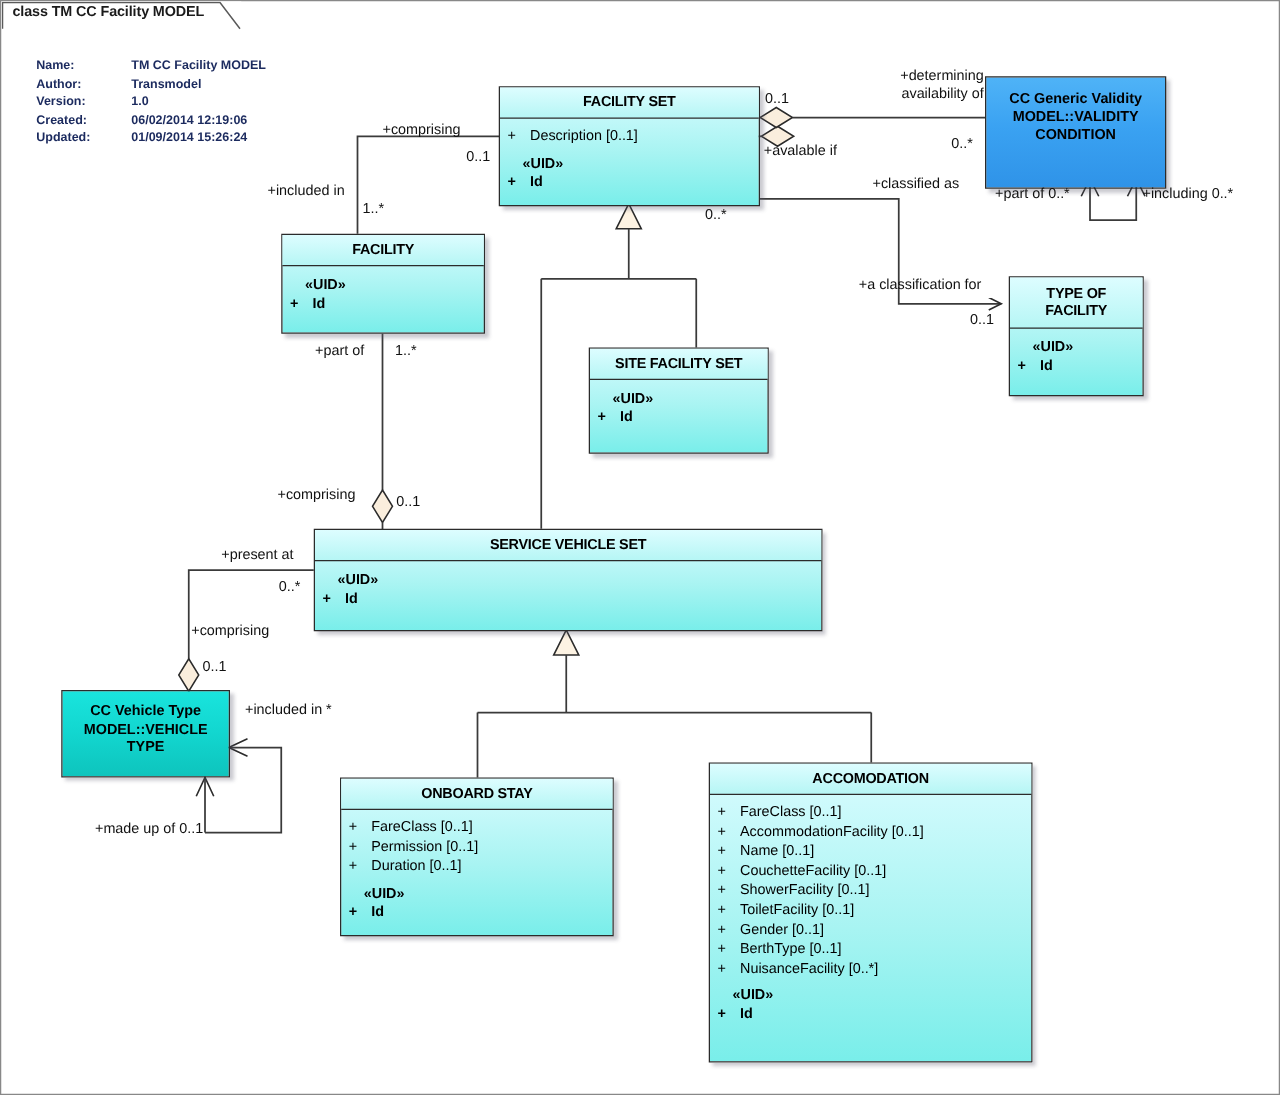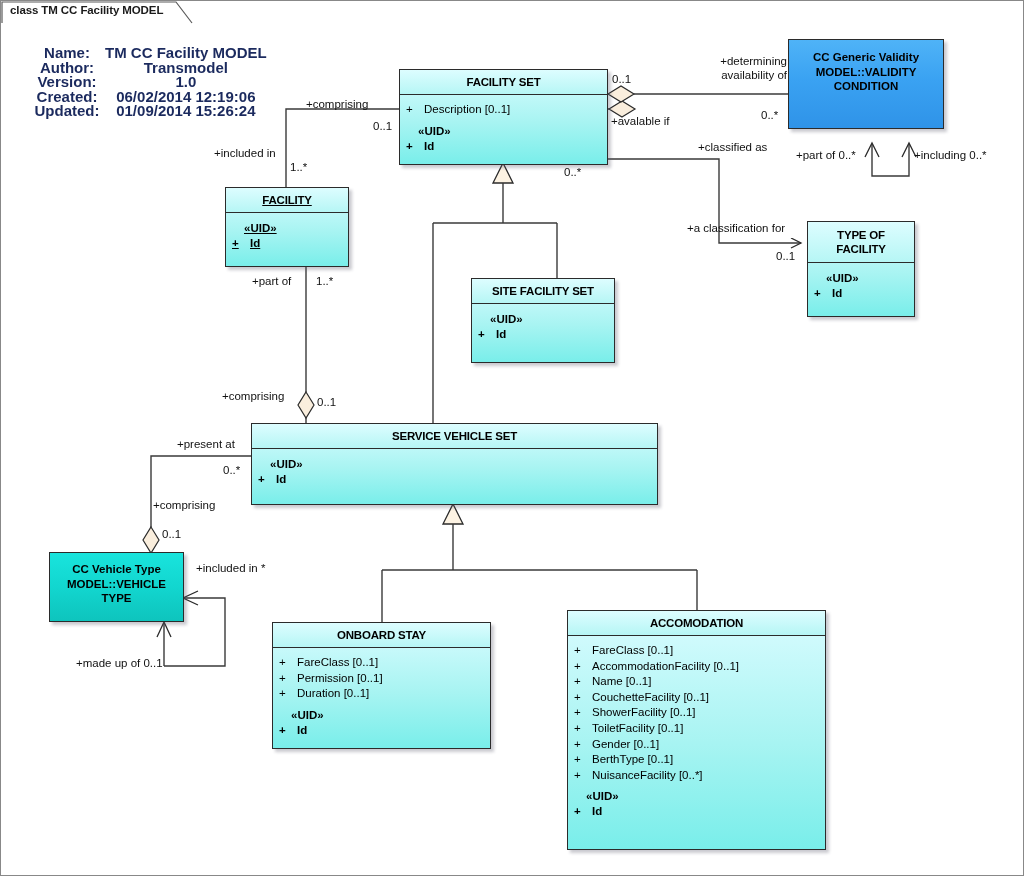--- a/index.html
+++ b/index.html
@@ -42,25 +42,24 @@
     font-weight: bold;
     color: #1a1a1a;
     white-space: nowrap;
     letter-spacing: -0.1px;
   }
   
   #meta {
     position: absolute;
     left: 28px;
     top: 45px;
-    font-size: 15px;
+    font-size: 10px;
     font-weight: bold;
     color: #1b2a5e;
     line-height: 14.6px;
-    text-align: center;
   }
   #meta table { border-collapse: collapse; }
   #meta td { padding: 0; font-weight: bold; white-space: nowrap;}
   #meta td.k { width: 76px; }
   
   .uml {
     position: absolute;
     box-sizing: border-box;
     border: 1.3px solid #2b2b2b;
     box-shadow: 3px 3px 3px rgba(90,90,110,0.32);
@@ -274,21 +273,21 @@
         <span>Description [0..1]</span>
       </div>
       <div class="stereo">«UID»</div>
       <div class="idrow">
         <span class="vis">+</span>
         <span>Id</span>
       </div>
     </div>
   </div>
 
-  <div class="uml" style="left:224px; top:186px; width:124px; height:80px;text-decoration:underline;">
+  <div class="uml" style="left:224px; top:186px; width:163px; height:80px;">
     <div class="hdr">FACILITY</div>
     <div class="body">
       <div class="stereo" style="margin-top:0;">«UID»</div>
       <div class="idrow">
         <span class="vis">+</span>
         <span>Id</span>
       </div>
     </div>
   </div>
 
@@ -388,21 +387,21 @@
         <span>NuisanceFacility [0..*]</span>
       </div>
       <div class="stereo">«UID»</div>
       <div class="idrow">
         <span class="vis">+</span>
         <span>Id</span>
       </div>
     </div>
   </div>
 
-  <div class="uml ext-blue" style="left:787px; top:38px; width:156px; height:90px;">
+  <div class="uml ext-blue" style="left:787px; top:60px; width:145px; height:90px;">
     <div class="ctitle">
       <div>CC Generic Validity</div>
       <div>MODEL::VALIDITY</div>
       <div>CONDITION</div>
     </div>
   </div>
 
   <div class="uml ext-teal" style="left:48px; top:551px; width:135px; height:70px;">
     <div class="ctitle">
       <div>CC Vehicle Type</div>

